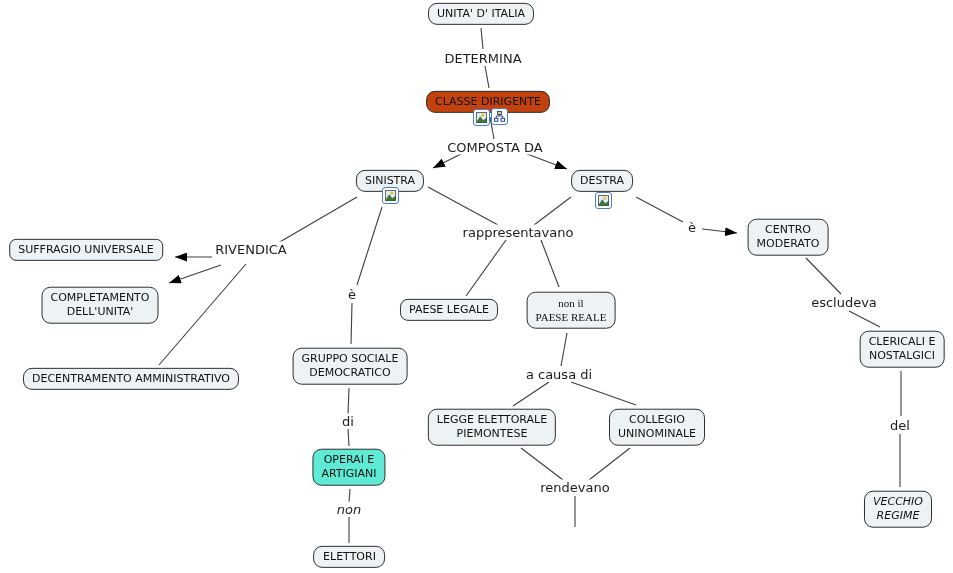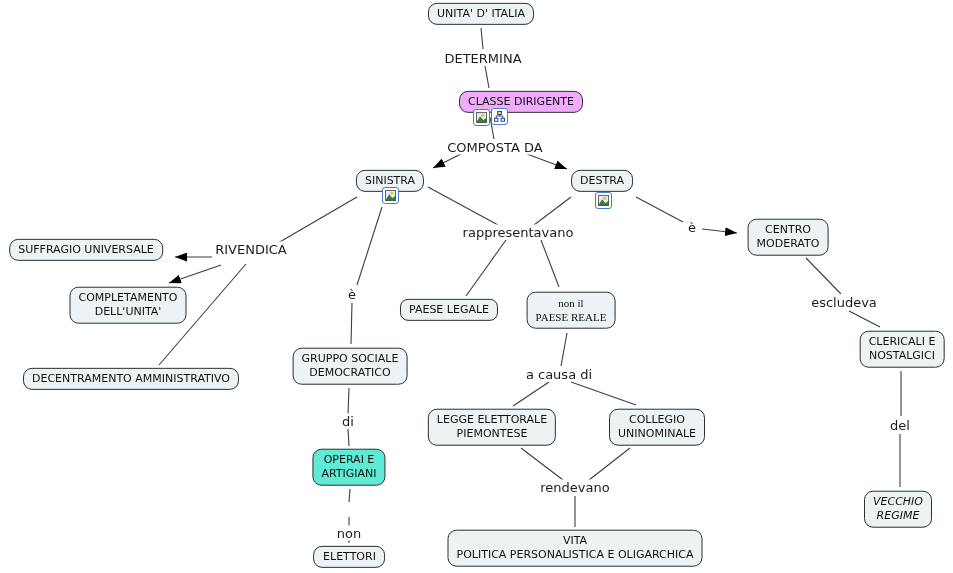--- a/index.html
+++ b/index.html
@@ -71,38 +71,38 @@
     <div class="link-label" style="left: 483px; top: 58px;">DETERMINA</div>
     <div class="link-label" style="left: 495px; top: 147px;">COMPOSTA DA</div>
     <div class="link-label" style="left: 518px; top: 232px;">rappresentavano</div>
     <div class="link-label" style="left: 251px; top: 249px;">RIVENDICA</div>
     <div class="link-label" style="left: 352px; top: 294px;">è</div>
     <div class="link-label" style="left: 692px; top: 227px;">è</div>
     <div class="link-label" style="left: 559px; top: 374px;">a causa di</div>
     <div class="link-label" style="left: 844px; top: 302px;">escludeva</div>
     <div class="link-label" style="left: 575px; top: 487px;">rendevano</div>
     <div class="link-label" style="left: 348px; top: 421px;">di</div>
-    <div class="link-label" style="left: 349px; top: 533px;">non</div>
+    <div class="link-label" style="left: 349px; top: 509px; font-style: italic;">non</div>
     <div class="link-label" style="left: 900px; top: 425px;">del</div>
     <div class="node" style="left: 481px; top: 14px; background: rgb(237, 242, 244); border-color: rgb(46, 46, 46); color: rgb(17, 17, 17);">
       <div class="node-line">UNITA' D' ITALIA</div>
     </div>
-    <div class="node" style="left: 488px; top: 102px; background: #f0abfc; border-color: rgb(46, 46, 46); color: rgb(17, 17, 17); margin-left: 33px;">
+    <div class="node" style="left: 488px; top: 102px; background: #c2410c; border-color: rgb(46, 46, 46); color: rgb(17, 17, 17);">
       <div class="node-line">CLASSE DIRIGENTE</div>
     </div>
     <div class="node" style="left: 390px; top: 181px; background: rgb(237, 242, 244); border-color: rgb(46, 46, 46); color: rgb(17, 17, 17);">
       <div class="node-line">SINISTRA</div>
     </div>
     <div class="node" style="left: 602px; top: 181px; background: rgb(237, 242, 244); border-color: rgb(46, 46, 46); color: rgb(17, 17, 17);">
       <div class="node-line">DESTRA</div>
     </div>
-    <div class="node" style="left: 86px; top: 250px; background: rgb(237, 242, 244); border-color: rgb(46, 46, 46); color: rgb(17, 17, 17);">
+    <div class="node" style="left: 86px; top: 250px; background: rgb(237, 242, 244); border-color: rgb(46, 46, 46); color: rgb(17, 17, 17); border-radius: 7px;">
       <div class="node-line">SUFFRAGIO UNIVERSALE</div>
     </div>
-    <div class="node" style="left: 100px; top: 305px; background: rgb(237, 242, 244); border-color: rgb(46, 46, 46); color: rgb(17, 17, 17); margin-left: 28px;">
+    <div class="node" style="left: 100px; top: 305px; background: rgb(237, 242, 244); border-color: rgb(46, 46, 46); color: rgb(17, 17, 17);">
       <div class="node-line">COMPLETAMENTO</div>
       <div class="node-line">DELL'UNITA'</div>
     </div>
     <div class="node" style="left: 131px; top: 379px; background: rgb(237, 242, 244); border-color: rgb(46, 46, 46); color: rgb(17, 17, 17);">
       <div class="node-line">DECENTRAMENTO AMMINISTRATIVO</div>
     </div>
     <div class="node" style="left: 350px; top: 366px; background: rgb(237, 242, 244); border-color: rgb(46, 46, 46); color: rgb(17, 17, 17);">
       <div class="node-line">GRUPPO SOCIALE</div>
       <div class="node-line">DEMOCRATICO</div>
     </div>
@@ -130,24 +130,20 @@
       <div class="node-line">UNINOMINALE</div>
     </div>
     <div class="node" style="left: 349px; top: 467px; background: #5eead4; border-color: rgb(46, 46, 46); color: rgb(17, 17, 17);">
       <div class="node-line">OPERAI E</div>
       <div class="node-line">ARTIGIANI</div>
     </div>
     <div class="node" style="left: 898px; top: 509px; background: rgb(237, 242, 244); border-color: rgb(46, 46, 46); color: rgb(17, 17, 17); font-style: italic;">
       <div class="node-line">VECCHIO</div>
       <div class="node-line">REGIME</div>
     </div>
-    <div class="node" style="left: 575px; top: 548px; background: rgb(237, 242, 244); border-color: rgb(46, 46, 46); color: rgb(17, 17, 17);">
-      <div class="node-line">VITA</div>
-      <div class="node-line">POLITICA PERSONALISTICA E OLIGARCHICA</div>
-    </div>
     <div class="node" style="left: 349px; top: 557px; background: rgb(237, 242, 244); border-color: rgb(46, 46, 46); color: rgb(17, 17, 17); padding-left: 9px;">
       <div class="node-line">ELETTORI</div>
     </div>
     <div class="res-icon" style="left: 473px; top: 109px; border-color: rgb(74, 126, 208);">
       <svg width="11" height="11" viewBox="0 0 11 11">
         <rect x="0.5" y="0.5" width="10" height="10" fill="#ddeefc" stroke="#666" stroke-width="1"></rect>
         <circle cx="6.8" cy="3.2" r="1.6" fill="#f2c233"></circle>
         <path d="M0.5 10.5 L4.2 4.8 L7.2 8.6 L10.5 6.2 L10.5 10.5 Z" fill="#3d7a3a" stroke="#2c5428" stroke-width="0.5"></path>
       </svg>
     </div>

